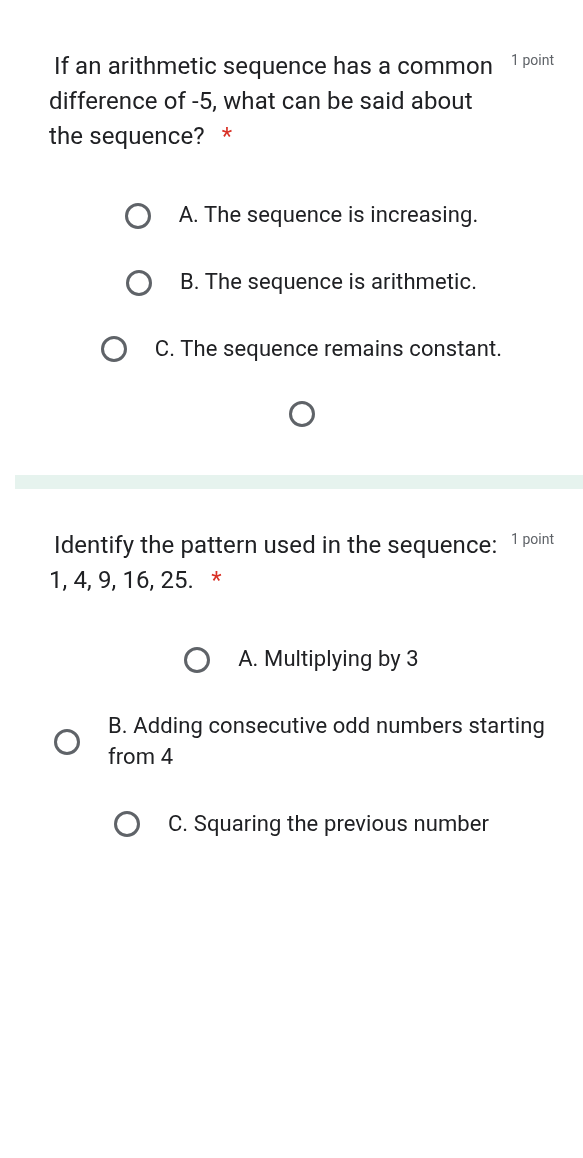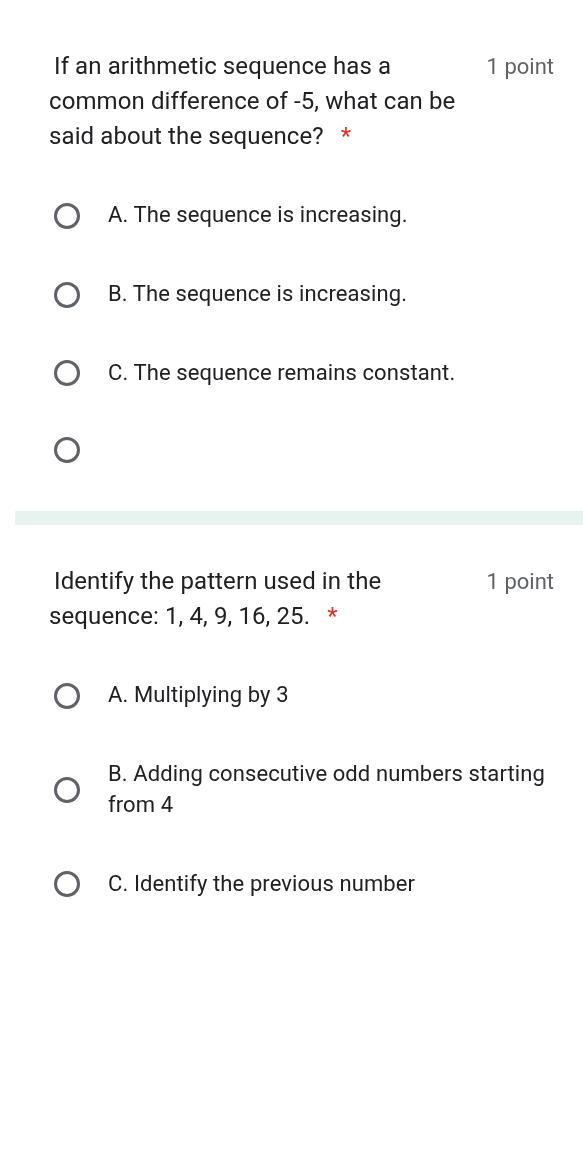--- a/index.html
+++ b/index.html
@@ -30,29 +30,30 @@
     letter-spacing: 0.1px;
   }
   .asterisk {
     color: #d93025;
     font-size: 24px;
     margin-left: 6px;
     line-height: 1.45;
   }
   .points {
     color: #5f6368;
-    font-size: 22px;
+    font-size: 14px;
     margin-left: 8px;
     line-height: 1.6;
     white-space: nowrap;
   }
   .options {
     display: flex;
     flex-direction: column;
-    gap: 28px;
+    gap: 16px;
+    align-items: center;
   }
   .option {
     display: flex;
     align-items: center;
     gap: 18px;
     cursor: pointer;
   }
   .radio {
     width: 26px;
     height: 26px;
@@ -78,21 +79,21 @@
     </span>
     <span class="points">1 point</span>
   </div>
   <div class="options">
     <div class="option">
       <div class="radio"></div>
       <span class="option-label">A. The sequence is increasing.</span>
     </div>
     <div class="option">
       <div class="radio"></div>
-      <span class="option-label">B. The sequence is increasing.</span>
+      <span class="option-label">B. The sequence is arithmetic.</span>
     </div>
     <div class="option">
       <div class="radio"></div>
       <span class="option-label">C. The sequence remains constant.</span>
     </div>
     <div class="option">
       <div class="radio"></div>
     </div>
   </div>
 </div>
@@ -111,16 +112,16 @@
     <div class="option">
       <div class="radio"></div>
       <span class="option-label">A. Multiplying by 3</span>
     </div>
     <div class="option">
       <div class="radio"></div>
       <span class="option-label">B. Adding consecutive odd numbers starting from 4</span>
     </div>
     <div class="option">
       <div class="radio"></div>
-      <span class="option-label">C. Identify the previous number</span>
+      <span class="option-label">C. Squaring the previous number</span>
     </div>
   </div>
 </div>
 
 </body></html>

